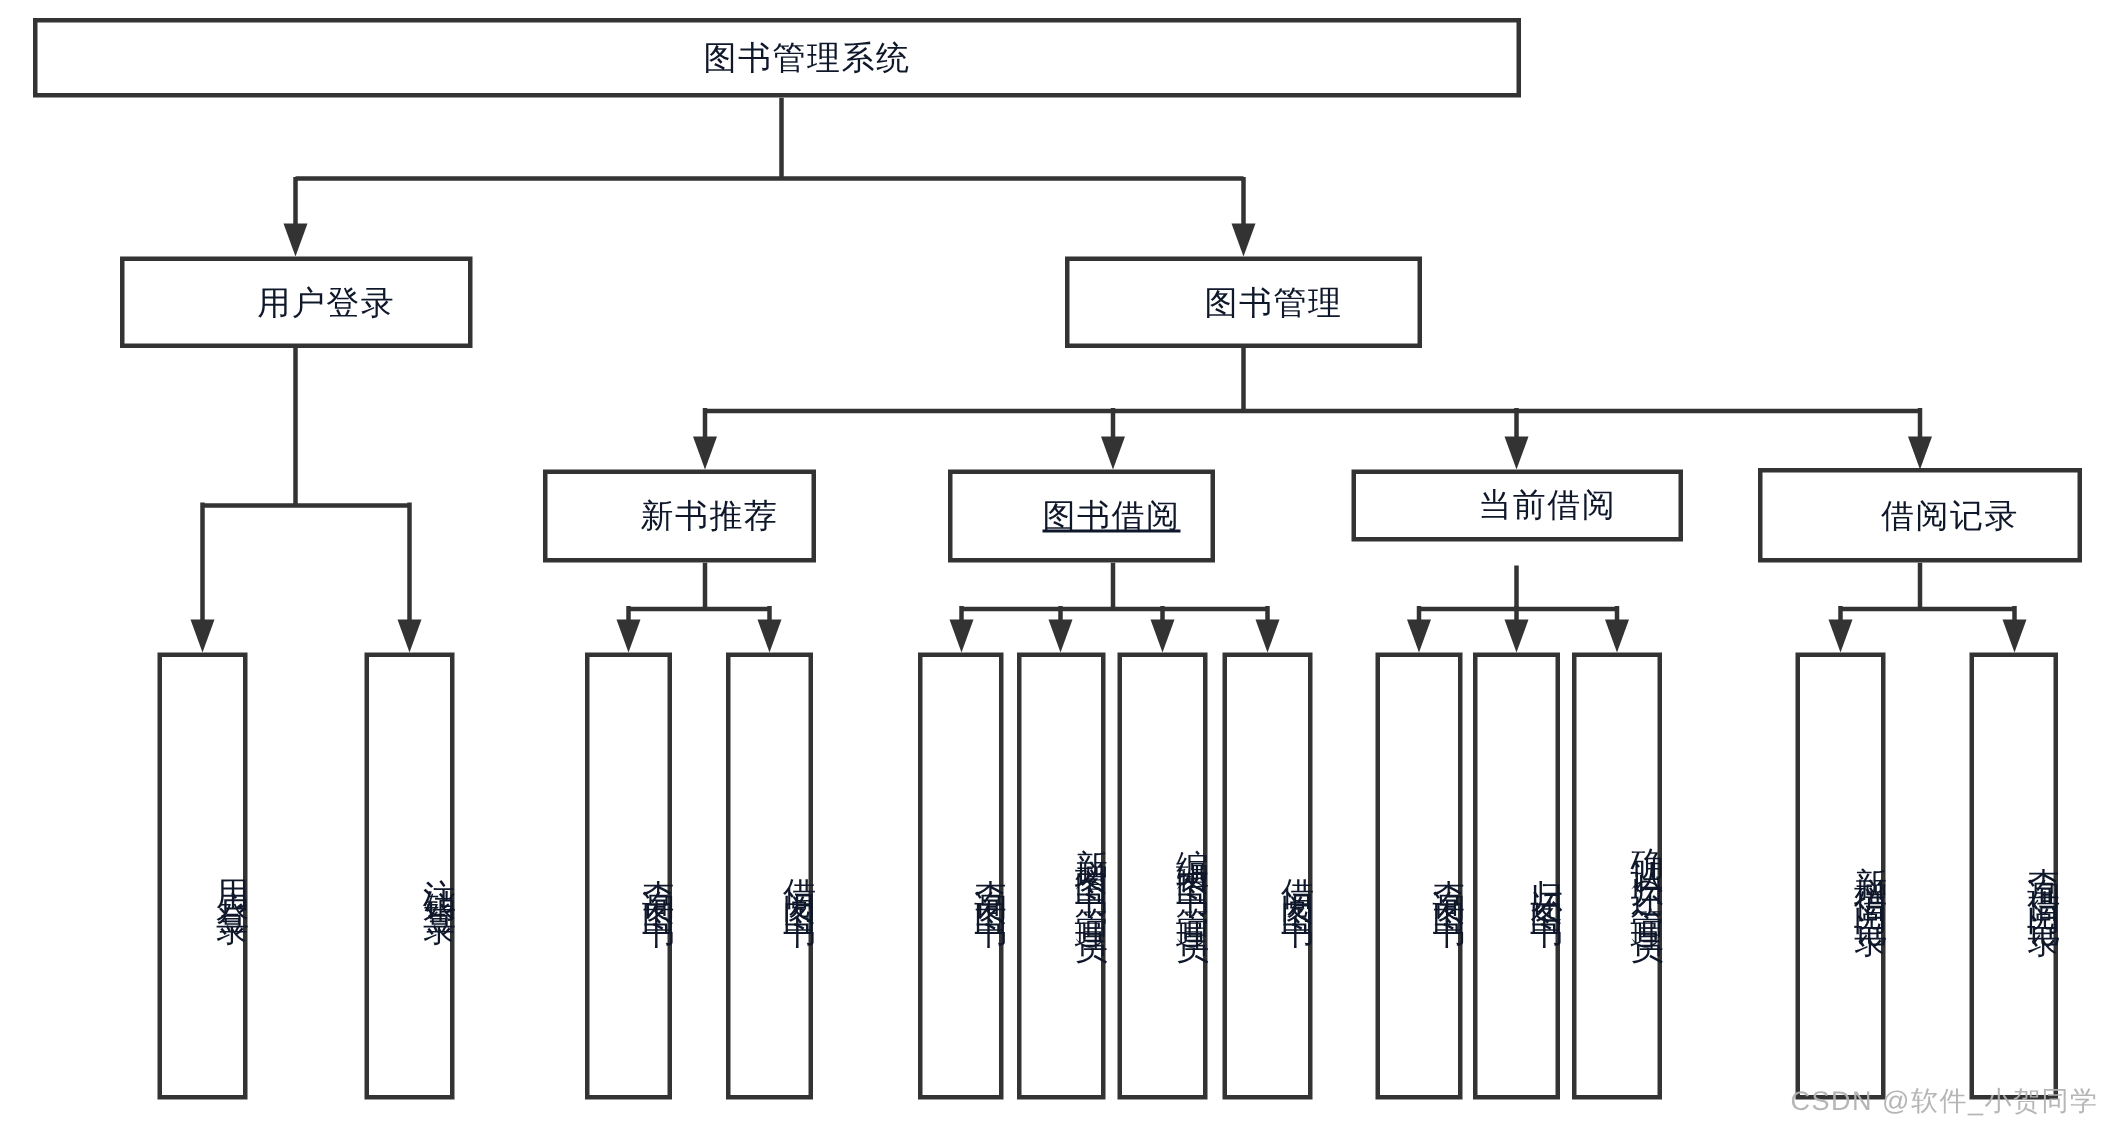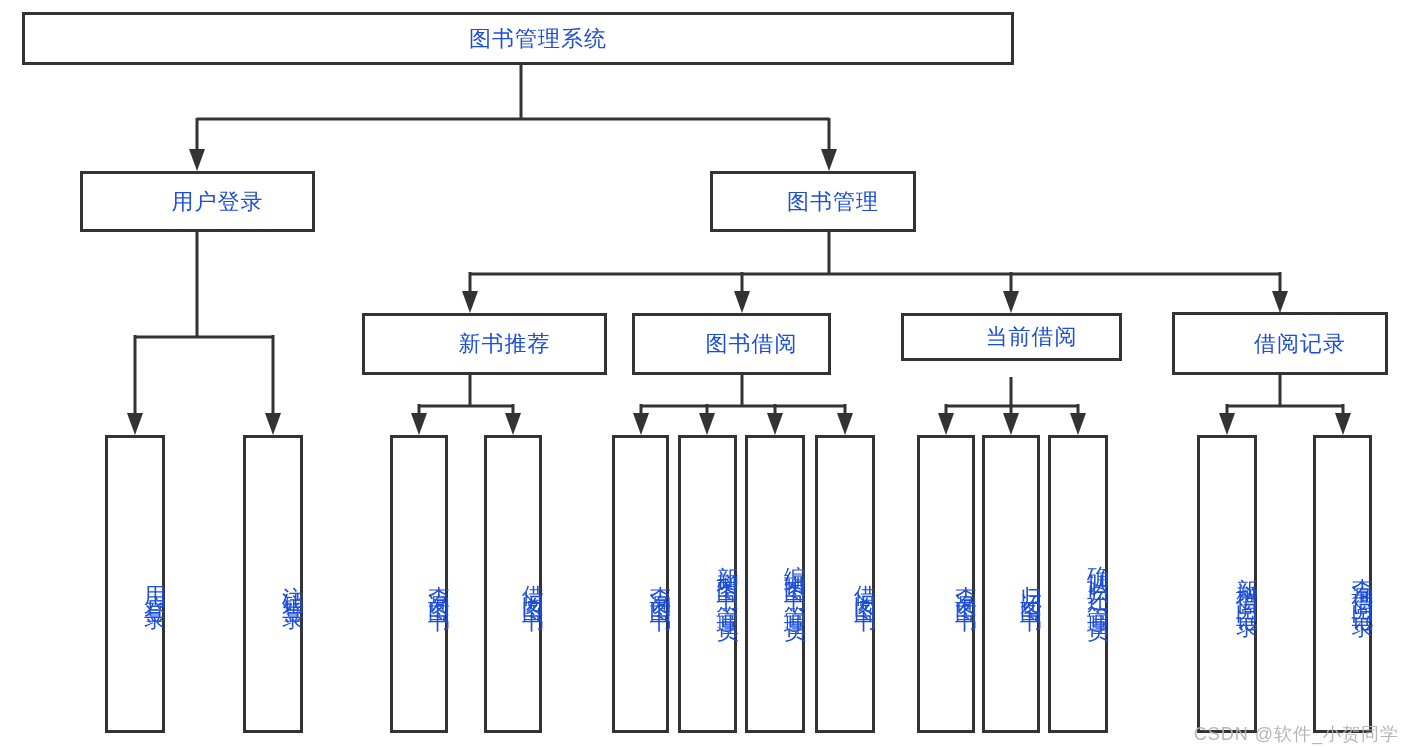--- a/index.html
+++ b/index.html
@@ -13,21 +13,21 @@
   }
   .node{
     position:absolute;
     box-sizing:border-box;
     border:3px solid #333333;
     background:#ffffff;
     display:flex;
     align-items:center;
     justify-content:center;
     font-size:22px;
-    color:#1d4ed8;
+    color:#0f172a;
     letter-spacing:1px;
     padding-left:40px;
   }
   .leaf{
     top:435px;
     height:298px;
   }
   .leaf .vtext{
     writing-mode:vertical-rl;
     text-orientation:mixed;
@@ -133,28 +133,28 @@
     </g>
   </svg>
 
   <div class="node" style="left:22px;top:12px;width:992px;height:53px;">
     <span>图书管理系统</span>
   </div>
 
   <div class="node" style="left:80px;top:171px;width:235px;height:61px;">
     <span>用户登录</span>
   </div>
-  <div class="node" style="left:710px;top:171px;width:206px;height:61px;">
+  <div class="node" style="left:710px;top:171px;width:238px;height:61px;">
     <span>图书管理</span>
   </div>
 
-  <div class="node" style="left:362px;top:313px;width:245px;height:62px;">
+  <div class="node" style="left:362px;top:313px;width:182px;height:62px;">
     <span>新书推荐</span>
   </div>
-  <div class="node" style="left:632px;top:313px;width:199px;height:62px;">
+  <div class="node" style="left:632px;top:313px;width:178px;height:62px;text-decoration:underline;">
     <span>图书借阅</span>
   </div>
   <div class="node" style="left:901px;top:313px;width:221px;height:48px;">
     <span>当前借阅</span>
   </div>
   <div class="node" style="left:1172px;top:312px;width:216px;height:63px;">
     <span>借阅记录</span>
   </div>
 
   <div class="node leaf" style="left:105px;width:60px;">

